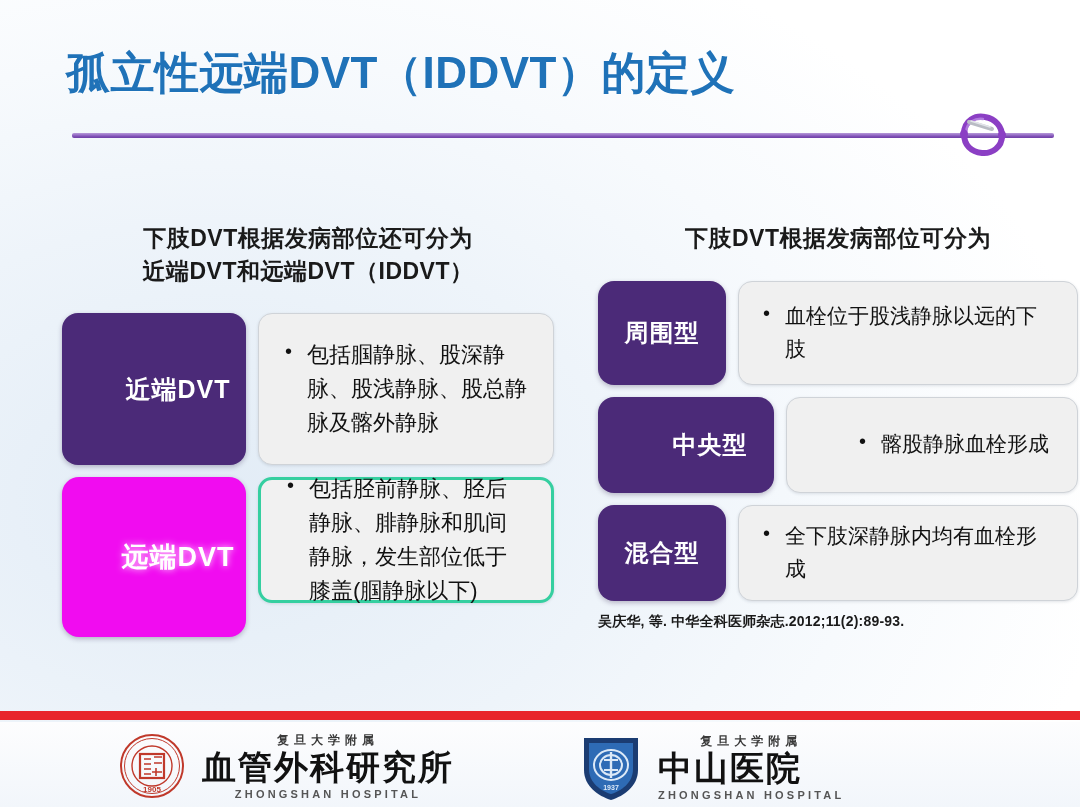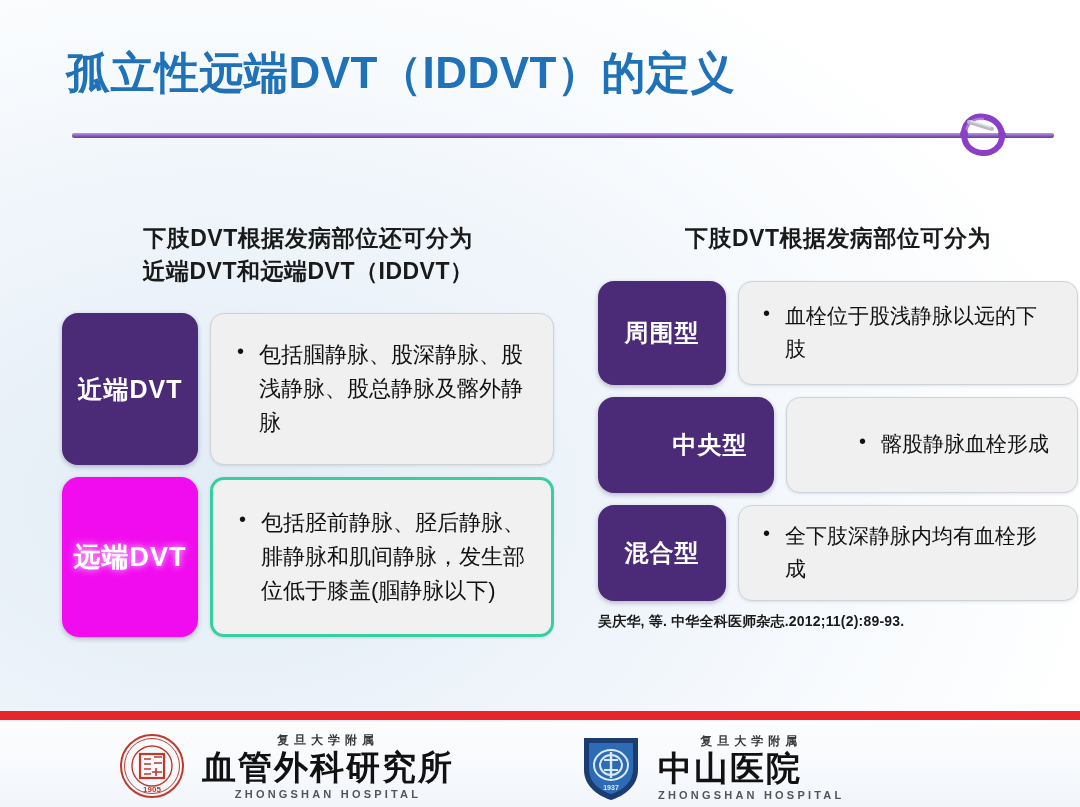--- a/index.html
+++ b/index.html
@@ -124,25 +124,25 @@
   .bullet-line::before {
     content: "•";
     position: absolute;
     left: 4px;
     top: -2px;
     font-size: 20px;
     color: #111111;
   }
 
   
-  .col-left .tag  { width: 136px; font-size: 25px; }
+  .col-left .tag  { width: 136px; font-size: 25px; padding-left: 48px; }
   .col-left .row-1 .tag   { height: 152px; }
   .col-left .row-1 .panel { height: 152px; margin-left: 12px; }
   .col-left .row-2 .tag   { height: 160px; font-size: 27px; line-height: 1.16; }
-  .col-left .row-2 .panel { height: 160px; margin-left: 12px; }
+  .col-left .row-2 .panel { height: 126px; margin-left: 12px; }
   .col-left .panel .bullet-line { font-size: 22px; padding-right: 14px; }
   .col-left .panel-inner { padding: 0 12px 0 22px; }
 
   
   .col-right .tag  { width: 128px; font-size: 24px; }
   .col-right .row-1 .tag, .col-right .row-1 .panel { height: 104px; }
   .col-right .row-2 .tag, .col-right .row-2 .panel { height: 96px; padding-left: 48px; }
   .col-right .row-3 .tag, .col-right .row-3 .panel { height: 96px; }
   .col-right .panel { margin-left: 12px; }
   .col-right .panel .bullet-line { font-size: 21px; padding-right: 12px; }

